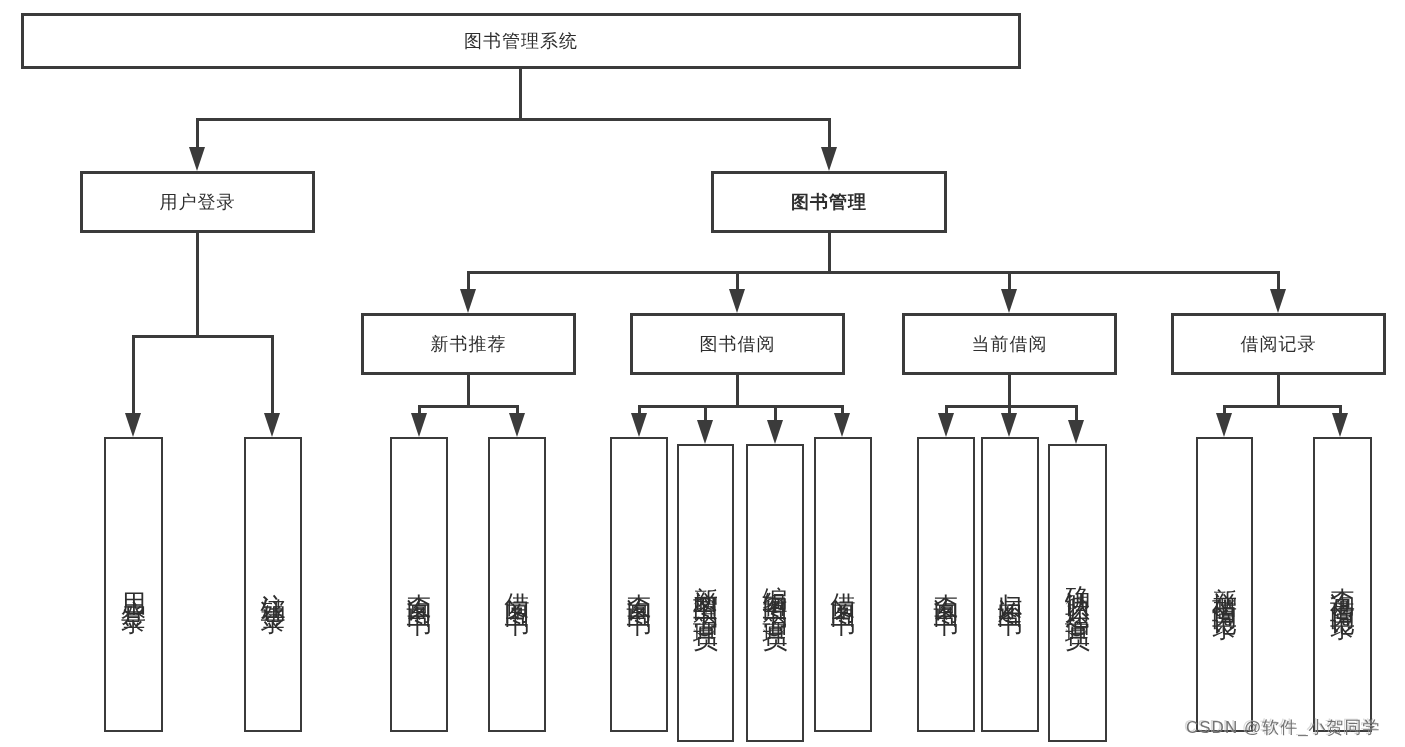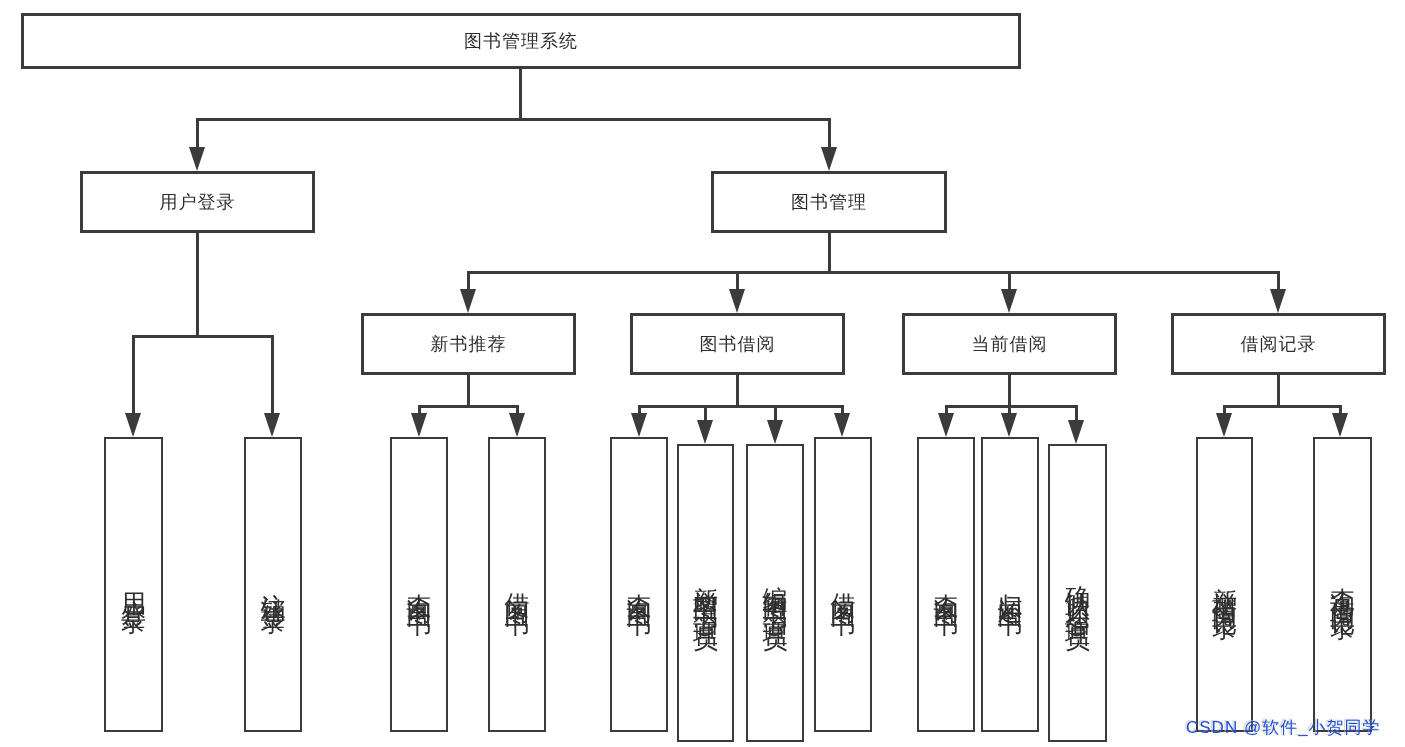--- a/index.html
+++ b/index.html
@@ -30,38 +30,38 @@
   .vline{position:absolute;width:3px;background:#3b3b3b;}
   .hline{position:absolute;height:3px;background:#3b3b3b;}
   .ahead{
     position:absolute;width:0;height:0;
     border-left:8px solid transparent;
     border-right:8px solid transparent;
     border-top:24px solid #3b3b3b;
   }
   .watermark{
     position:absolute;left:1186px;top:716px;
-    font-size:17px;color:#1d4ed8;
+    font-size:17px;color:#737373;
     letter-spacing:1px;white-space:nowrap;
     text-shadow:-2px -1px 0 rgba(185,185,185,0.55);
   }
 </style>
 </head>
 <body>
 
 <div id="canvas">
 
   <div class="node hnode" style="left:21px;top:13px;width:1000px;height:56px;">
     <span>图书管理系统</span>
   </div>
 
   <div class="node hnode" style="left:80px;top:171px;width:235px;height:62px;">
     <span>用户登录</span>
   </div>
-  <div class="node hnode" style="left:711px;top:171px;width:236px;height:62px;">
+  <div class="node hnode" style="left:711px;top:171px;width:236px;height:62px;font-weight:bold;">
     <span>图书管理</span>
   </div>
 
   <div class="node hnode" style="left:630px;top:313px;width:215px;height:62px;">
     <span>图书借阅</span>
   </div>
   <div class="node hnode" style="left:361px;top:313px;width:215px;height:62px;">
     <span>新书推荐</span>
   </div>
   <div class="node hnode" style="left:902px;top:313px;width:215px;height:62px;text-align:center;">

